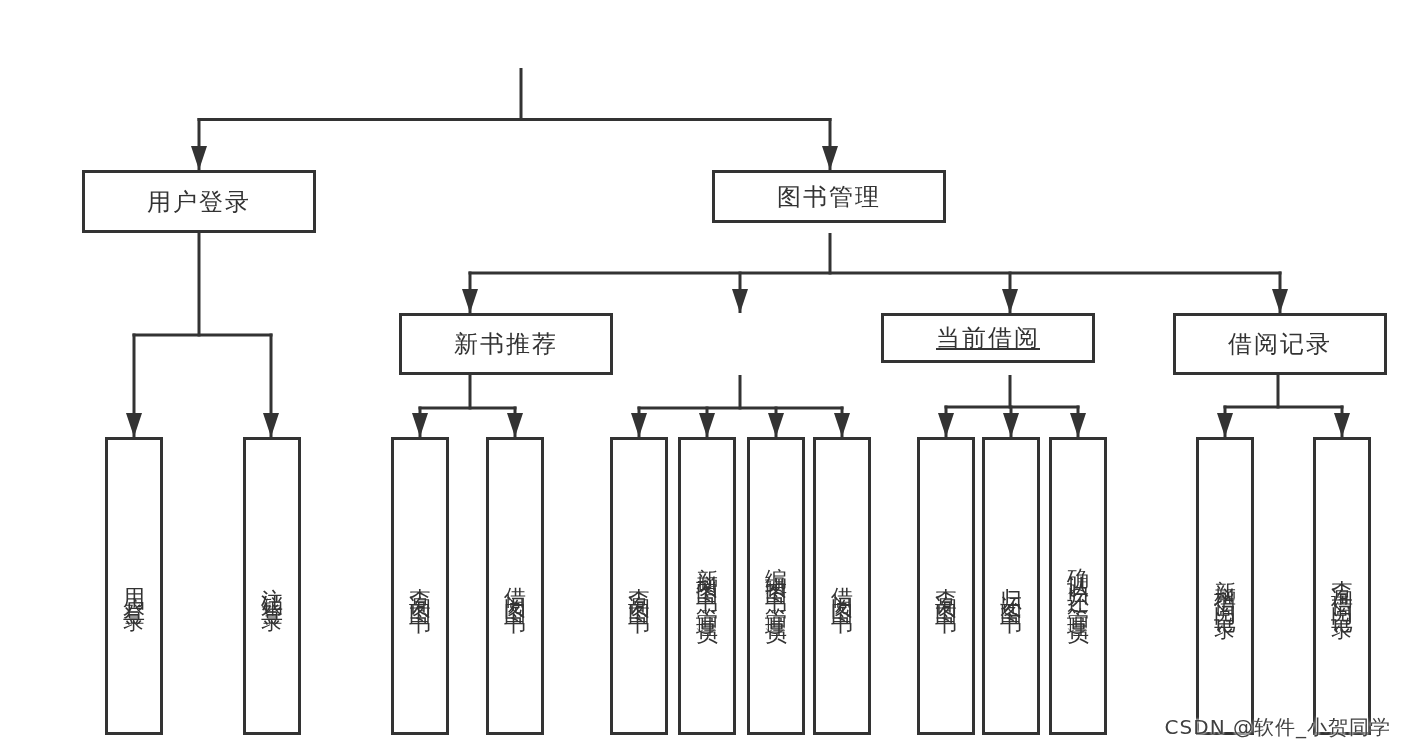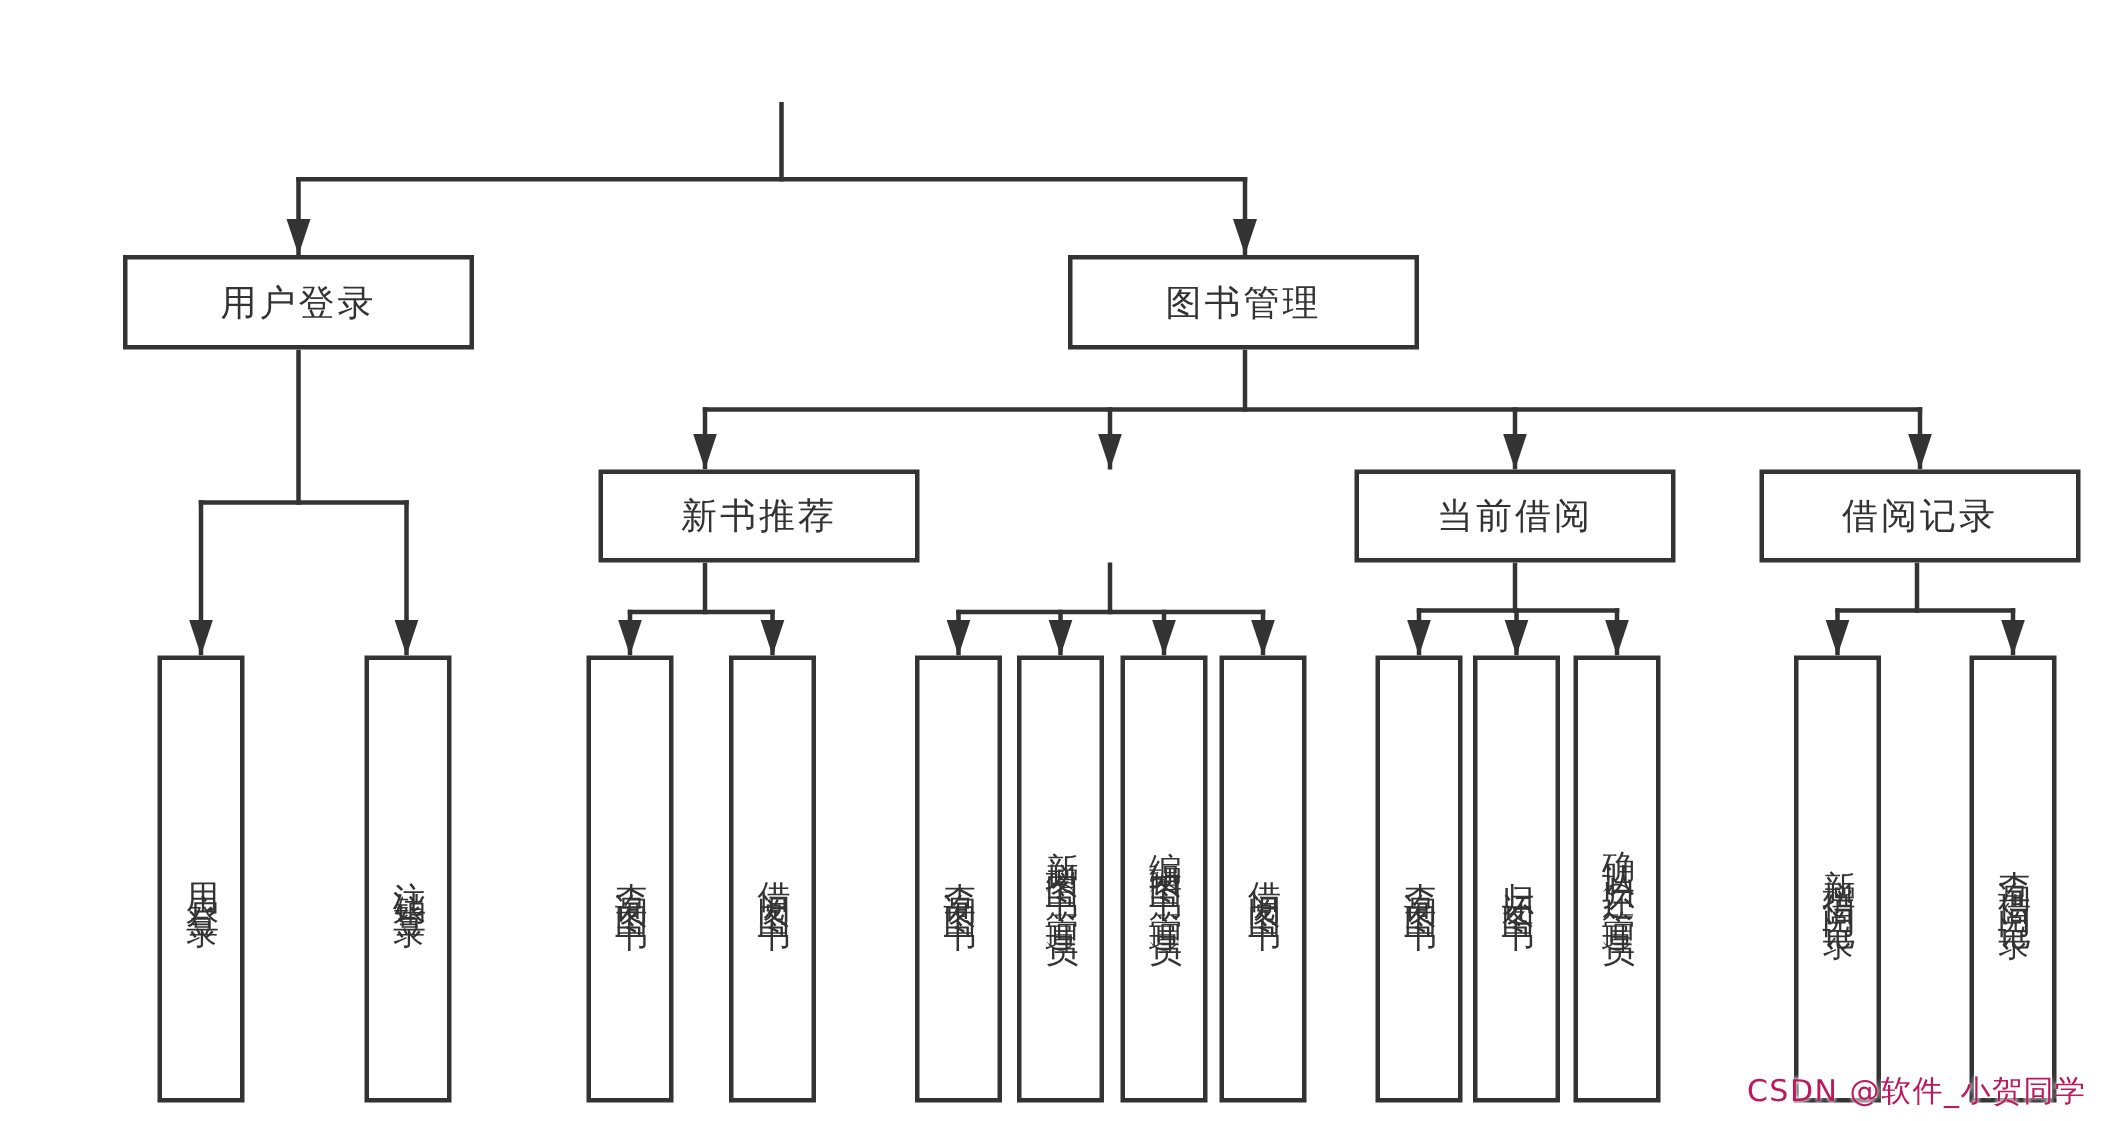--- a/index.html
+++ b/index.html
@@ -43,21 +43,21 @@
     letter-spacing: 8px;
     line-height: 1;
     white-space: nowrap;
   }
   .watermark {
     position: absolute;
     right: 14px;
     top: 714px;
     font-size: 20px;
     letter-spacing: 1px;
-    color: #be185d;
+    color: #404040;
     text-shadow: 0 0 3px #ffffff, 0 0 3px #ffffff;
     white-space: nowrap;
     pointer-events: none;
   }
 </style>
 </head>
 <body>
 
 <div class="canvas">
 
@@ -108,28 +108,28 @@
       <line x1="1223.5" y1="407" x2="1343.5" y2="407"></line>
       <line x1="1225" y1="405.5" x2="1225" y2="437" marker-end="url(#arw)"></line>
       <line x1="1342" y1="405.5" x2="1342" y2="437" marker-end="url(#arw)"></line>
     </g>
   </svg>
 
 
   <div class="box hbox" style="left:82px; top:170px; width:234px; height:63px;">
     <span class="lbl">用户登录</span>
   </div>
-  <div class="box hbox" style="left:712px; top:170px; width:234px; height:63px;">
+  <div class="box hbox" style="left:712px; top:170px; width:234px; height:53px;">
     <span class="lbl">图书管理</span>
   </div>
 
   <div class="box hbox" style="left:363px; top:313px; width:214px; height:62px;margin-left:36px;">
     <span class="lbl">新书推荐</span>
   </div>
-  <div class="box hbox" style="left:903px; top:313px; width:214px; height:62px;">
+  <div class="box hbox" style="left:881px; top:313px; width:214px; height:50px;text-decoration:underline;">
     <span class="lbl">当前借阅</span>
   </div>
   <div class="box hbox" style="left:1173px; top:313px; width:214px; height:62px;">
     <span class="lbl">借阅记录</span>
   </div>
 
   <div class="box vbox" style="left:105px; top:437px; width:58px; height:298px;">
     <span class="lbl">用户登录</span>
   </div>
   <div class="box vbox" style="left:243px; top:437px; width:58px; height:298px;">

